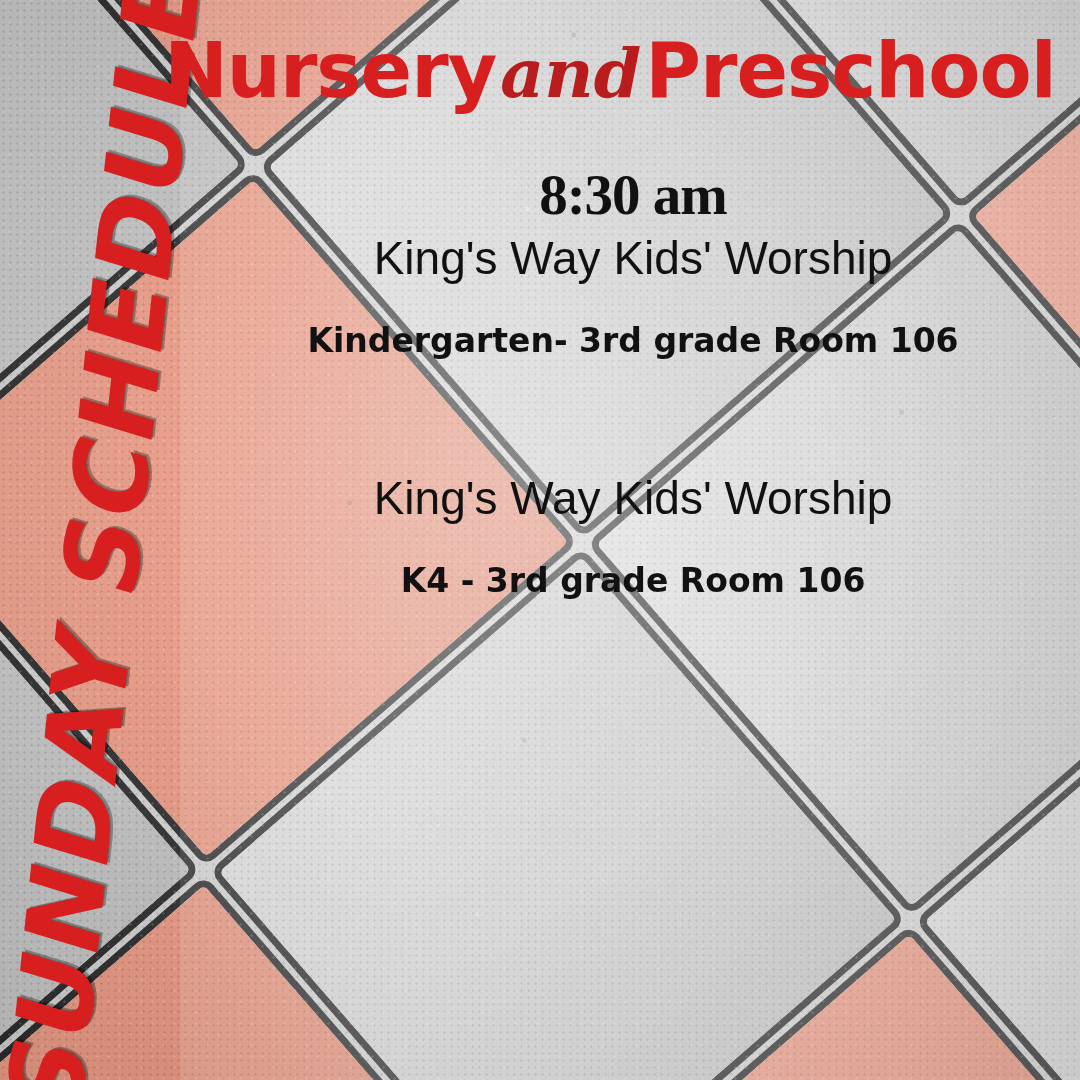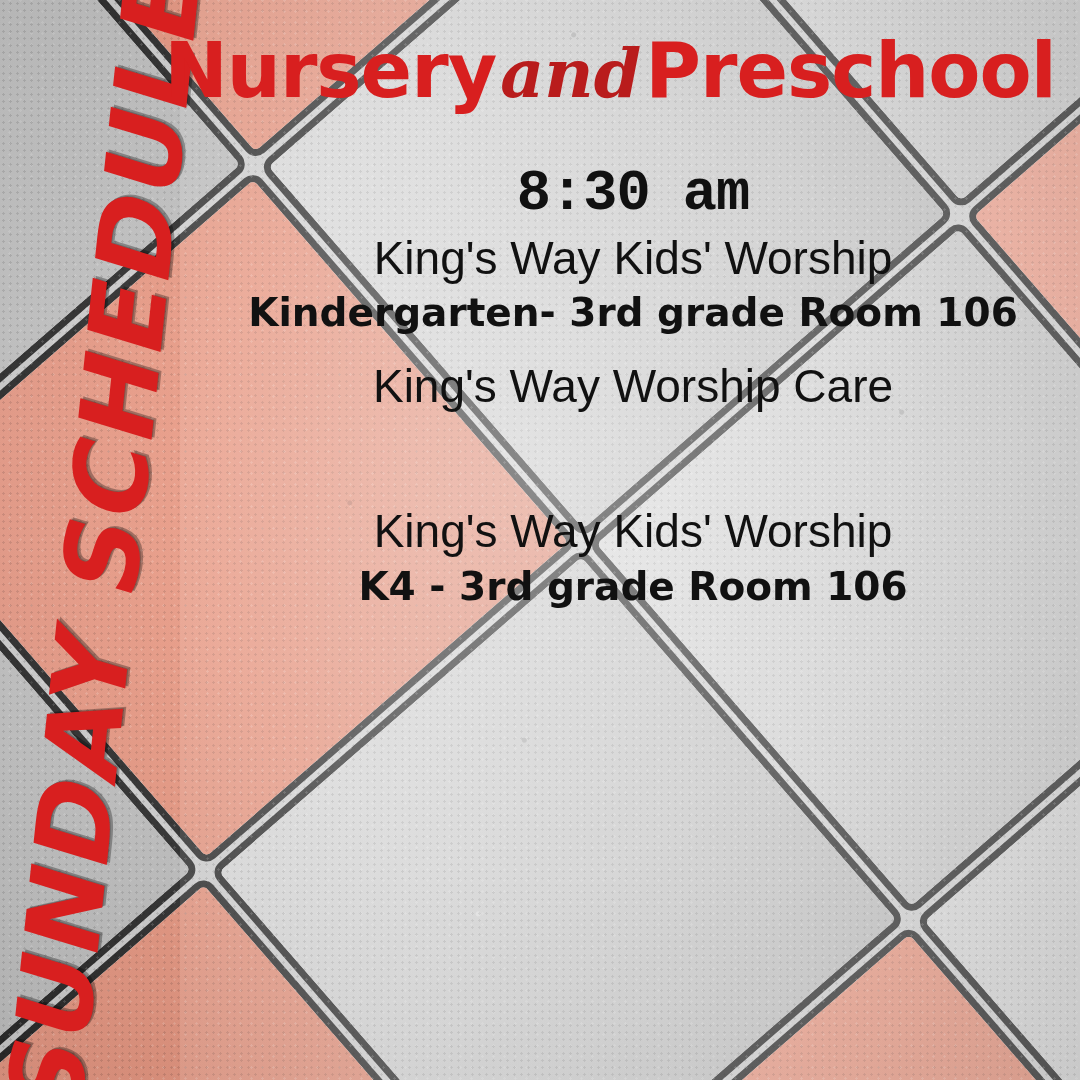--- a/index.html
+++ b/index.html
@@ -130,35 +130,36 @@
     right: 14px;
     top: 160px;
     text-align: center;
   }
   .block { margin-bottom: 14px; }
 
   .time {
     font-weight: 900;
     font-size: 57px;
     line-height: 1.22;
-    font-family: Liberation Mono, monospace;
+    font-family: Liberation Serif, serif;
     letter-spacing: -1px;
   }
   .title {
     font-size: 46px;
     line-height: 1.25;
     font-weight: 400;
     font-family: "Liberation Sans", sans-serif;
     text-align: center;
   }
   .detail {
-    font-size: 39px;
+    font-size: 33px;
     font-weight: 700;
     line-height: 1.35;
     font-family: "DejaVu Sans", sans-serif;
+    margin-top: 32px;
   }
   .sub-title {
     font-size: 46px;
     font-weight: 400;
     line-height: 1.3;
     font-family: "Liberation Sans", sans-serif;
   }
   .sub-detail {
     font-size: 37px;
     font-weight: 400;
@@ -209,21 +210,20 @@
     <span class="w1">Nursery</span><span class="w2">and</span><span class="w3">Preschool</span>
   </div>
 
   <div class="schedule">
 
     <div class="block">
       <div class="time dark">8:30 am</div>
       <div class="title dark">King's Way Kids' Worship</div>
       <div class="detail dark">Kindergarten- 3rd grade Room 106</div>
       <div class="gap-sm"></div>
-      <div class="title dark">King's Way Worship Care</div>
     </div>
 
     <div class="gap-md"></div>
 
 
     <div class="gap-lg"></div>
 
     <div class="block">
       <div class="title dark">King's Way Kids' Worship</div>
       <div class="detail dark">K4 - 3rd grade Room 106</div>

